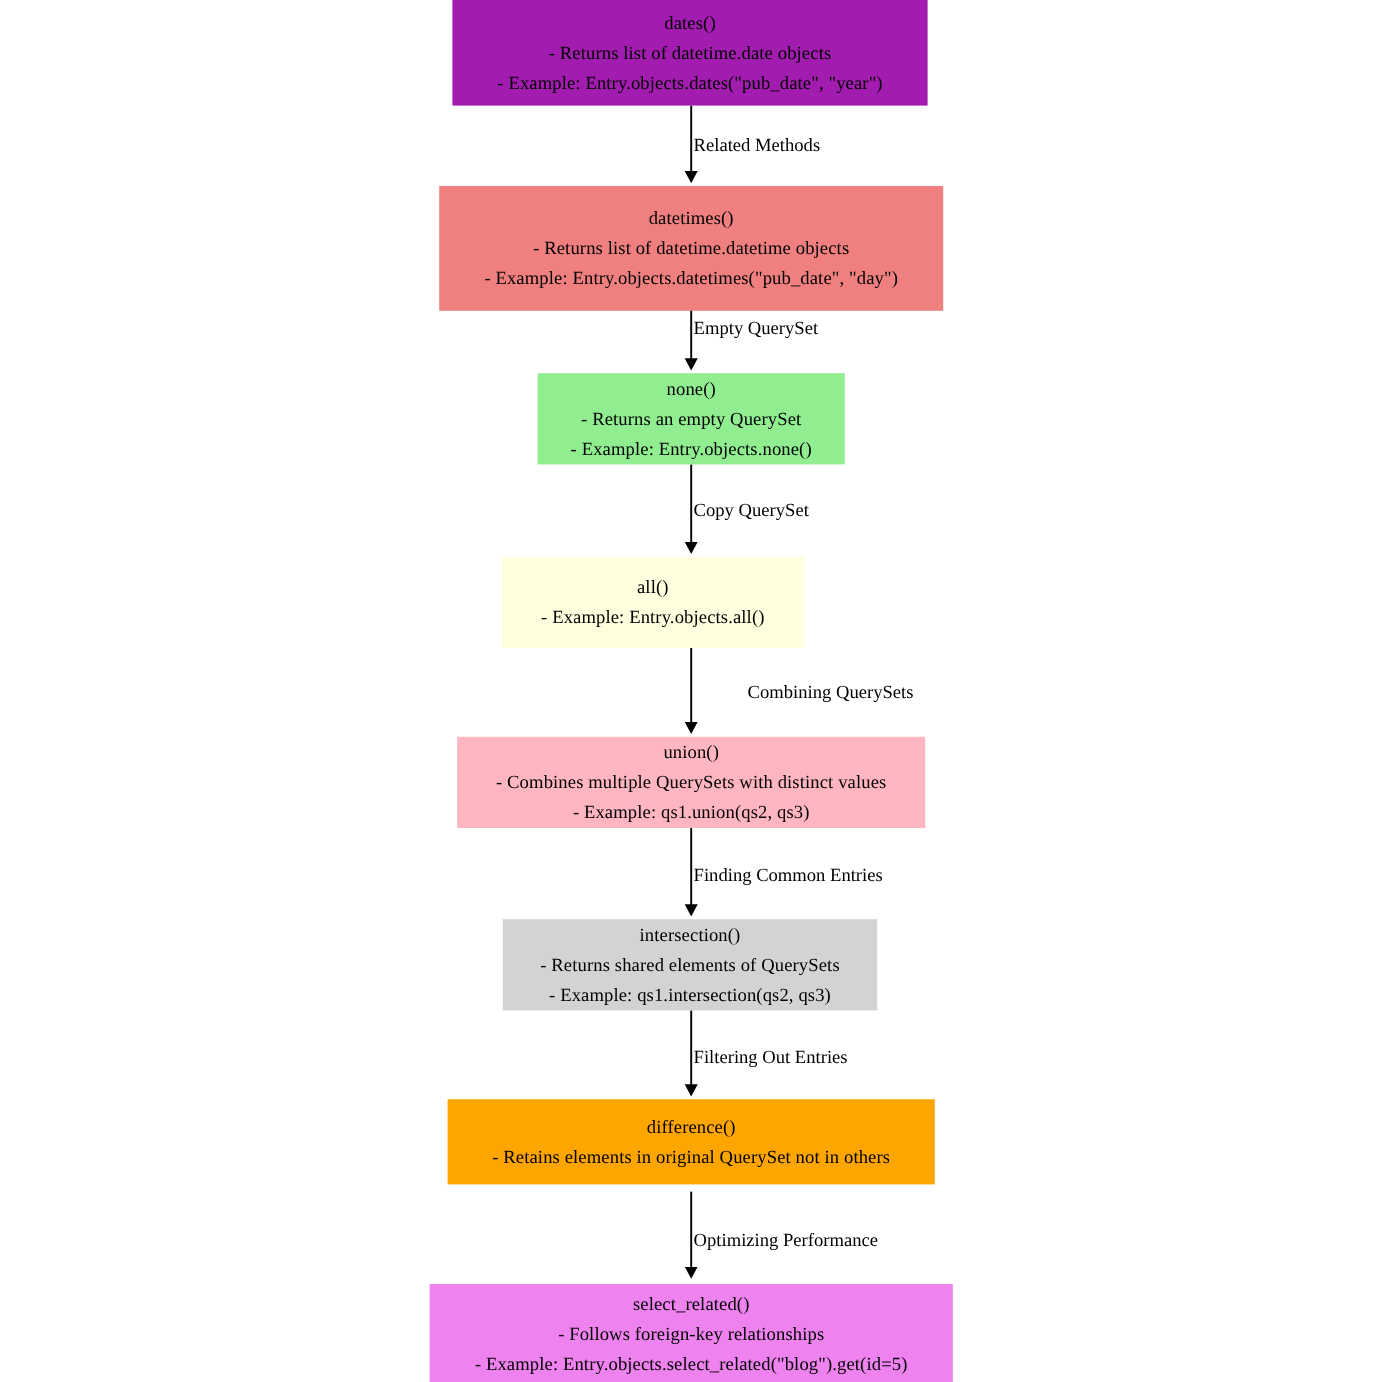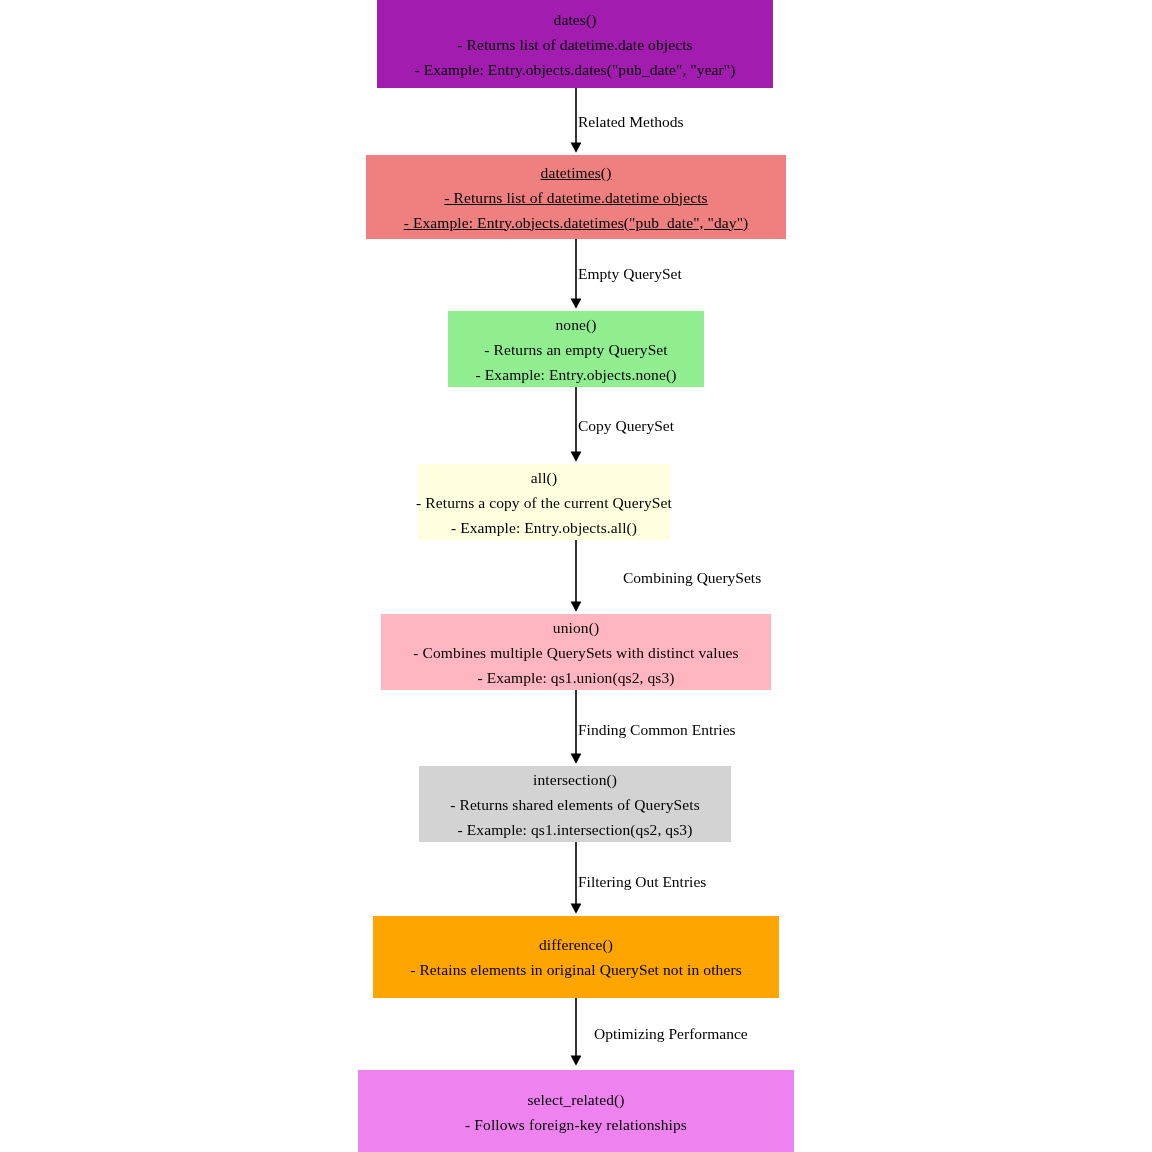--- a/index.html
+++ b/index.html
@@ -73,55 +73,55 @@
         <line x1="576" y1="993" x2="576" y2="1059" stroke="#000000" stroke-width="1.6" marker-end="url(#arrowhead)"></line>
       </g>
   </svg>
   <div id="edge-labels">
       <div class="edge-label" style="left: 578px; top: 113px;">Related Methods</div>
       <div class="edge-label" style="left: 578px; top: 265px;">Empty QuerySet</div>
       <div class="edge-label" style="left: 578px; top: 417px;">Copy QuerySet</div>
       <div class="edge-label" style="left: 578px; top: 569px; margin-left: 45px;">Combining QuerySets</div>
       <div class="edge-label" style="left: 578px; top: 721px;">Finding Common Entries</div>
       <div class="edge-label" style="left: 578px; top: 873px;">Filtering Out Entries</div>
-      <div class="edge-label" style="left: 578px; top: 1025px; padding-left: 16px;">Optimizing Performance</div>
+      <div class="edge-label" style="left: 578px; top: 1025px;">Optimizing Performance</div>
     </div>
   <div id="nodes">
       <div class="node" style="left: 377px; top: 0px; width: 396px; height: 88px; background: #a21caf;">
         <span class="line">dates()</span>
         <span class="line">- Returns list of datetime.date objects</span>
         <span class="line">- Example: Entry.objects.dates("pub_date", "year")</span>
       </div>
-      <div class="node" style="left: 366px; top: 155px; width: 420px; height: 84px; background: rgb(240, 128, 128); text-decoration: underline;">
+      <div class="node" style="left: 366px; top: 155px; width: 420px; height: 104px; background: rgb(240, 128, 128);">
         <span class="line">datetimes()</span>
         <span class="line">- Returns list of datetime.datetime objects</span>
         <span class="line">- Example: Entry.objects.datetimes("pub_date", "day")</span>
       </div>
       <div class="node" style="left: 448px; top: 311px; width: 256px; height: 76px; background: rgb(144, 238, 144);">
         <span class="line">none()</span>
         <span class="line">- Returns an empty QuerySet</span>
         <span class="line">- Example: Entry.objects.none()</span>
       </div>
       <div class="node" style="left: 418px; top: 464px; width: 252px; height: 76px; background: rgb(255, 255, 224);">
         <span class="line">all()</span>
-        <span class="line">- Returns a copy of the current QuerySet</span>
         <span class="line">- Example: Entry.objects.all()</span>
       </div>
       <div class="node" style="left: 381px; top: 614px; width: 390px; height: 76px; background: rgb(255, 182, 193);">
         <span class="line">union()</span>
         <span class="line">- Combines multiple QuerySets with distinct values</span>
         <span class="line">- Example: qs1.union(qs2, qs3)</span>
       </div>
       <div class="node" style="left: 419px; top: 766px; width: 312px; height: 76px; background: rgb(211, 211, 211);">
         <span class="line">intersection()</span>
         <span class="line">- Returns shared elements of QuerySets</span>
         <span class="line">- Example: qs1.intersection(qs2, qs3)</span>
       </div>
-      <div class="node" style="left: 373px; top: 916px; width: 406px; height: 82px; background: rgb(255, 165, 0);">
+      <div class="node" style="left: 373px; top: 916px; width: 406px; height: 71px; background: rgb(255, 165, 0);">
         <span class="line">difference()</span>
         <span class="line">- Retains elements in original QuerySet not in others</span>
       </div>
       <div class="node" style="left: 358px; top: 1070px; width: 436px; height: 84px; background: rgb(238, 130, 238);">
         <span class="line">select_related()</span>
         <span class="line">- Follows foreign-key relationships</span>
+        <span class="line">- Example: Entry.objects.select_related("blog").get(id=5)</span>
       </div>
     </div>
 </div>
 
 </body></html>

